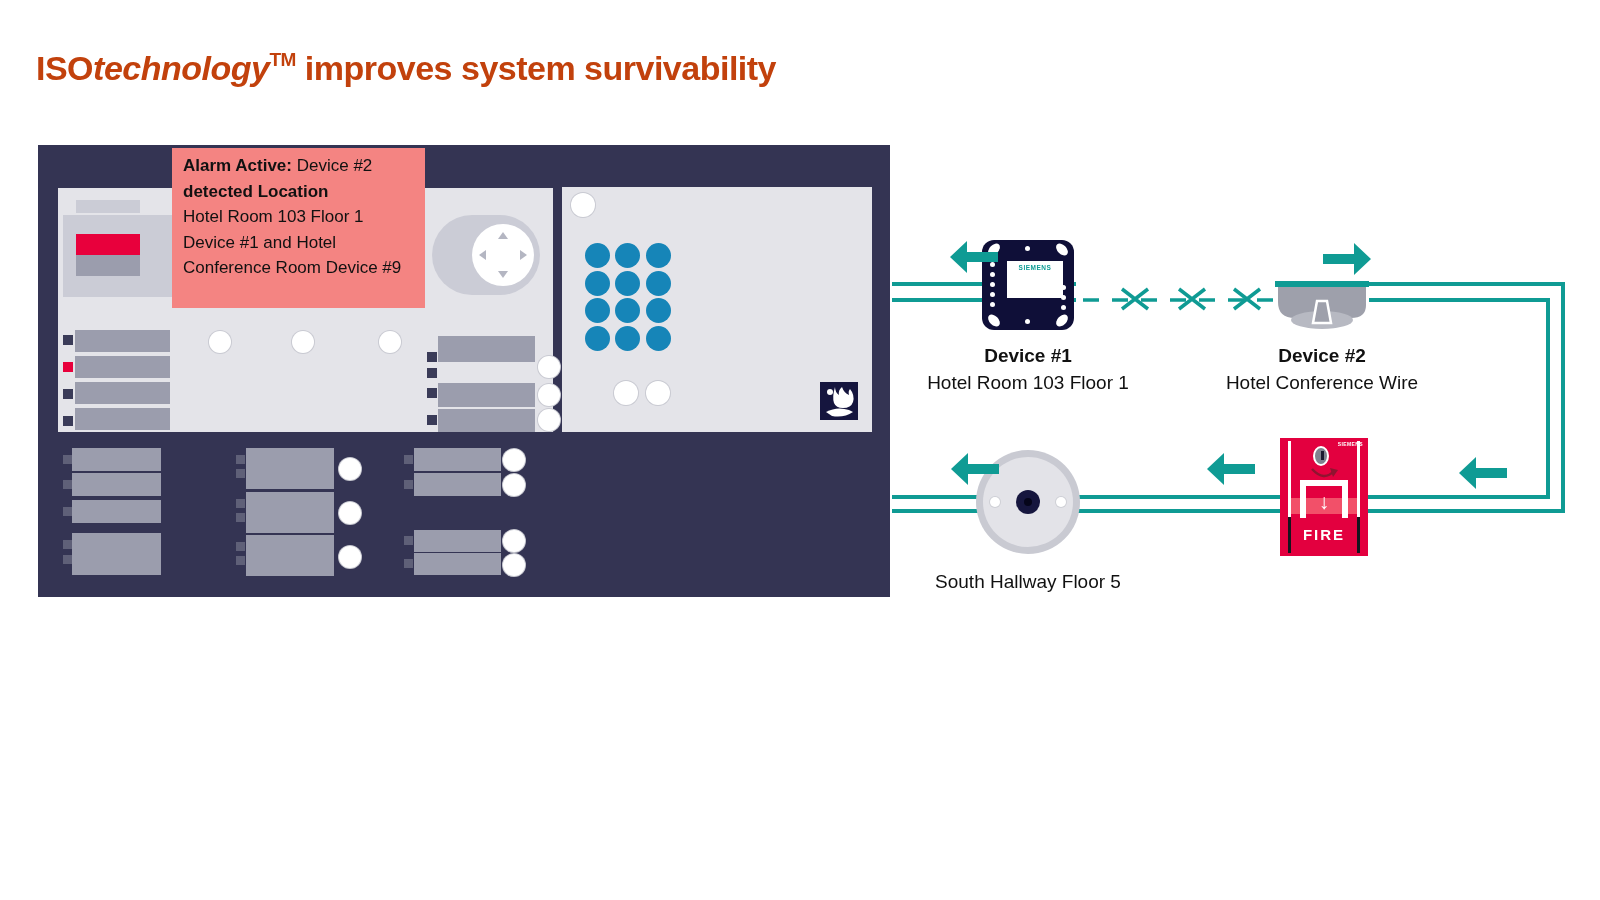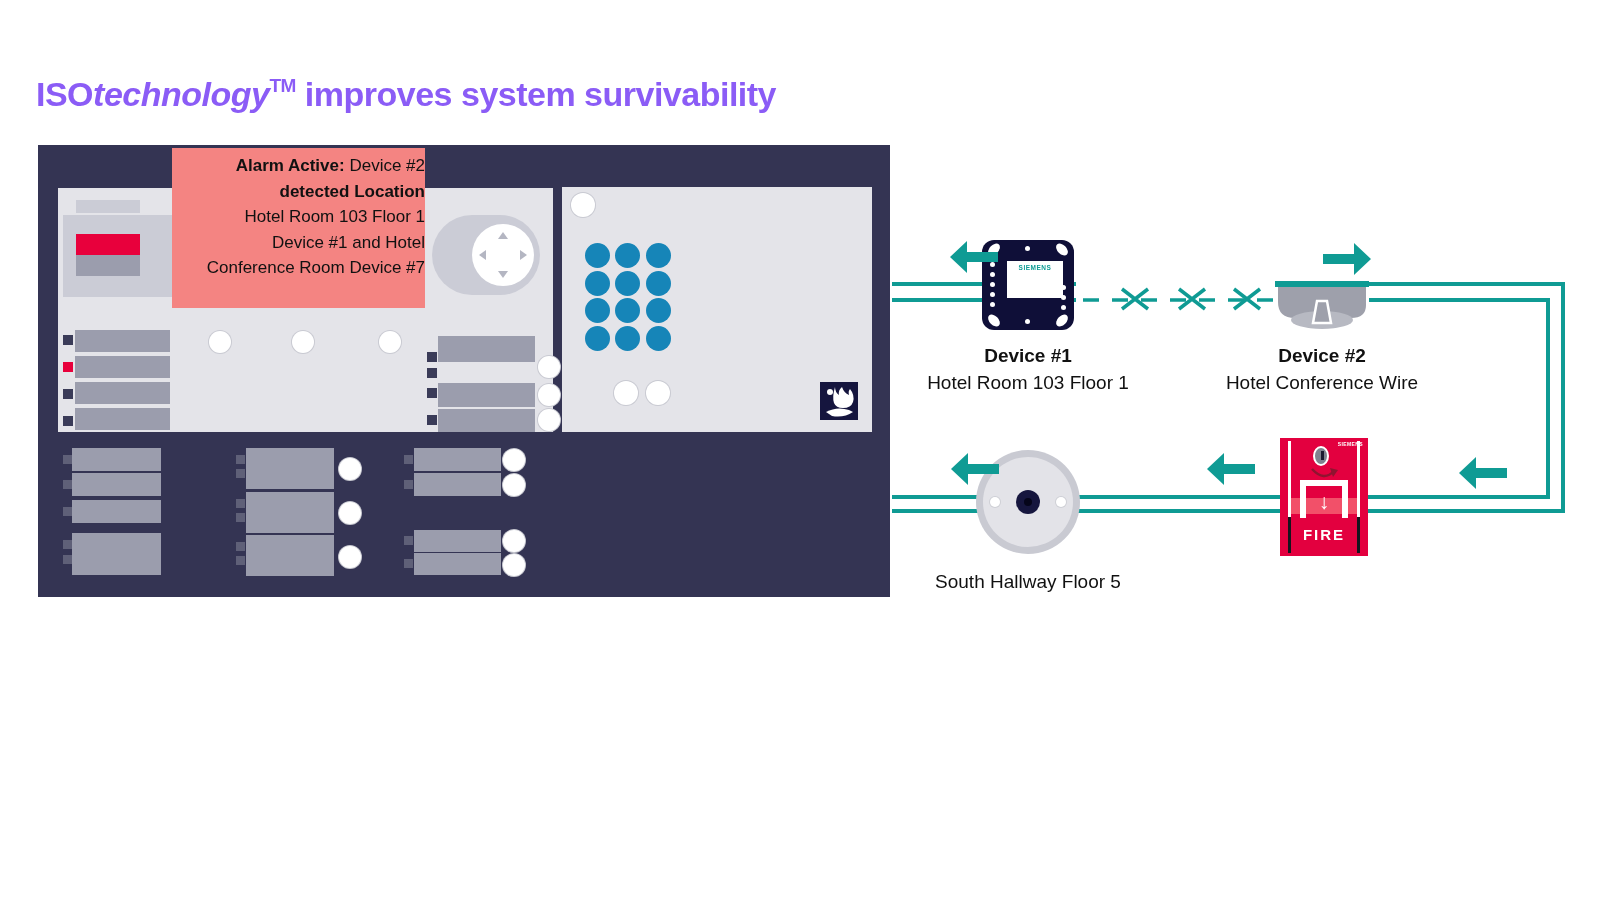--- a/index.html
+++ b/index.html
@@ -1,20 +1,20 @@
 <!DOCTYPE html>
 <html><head>
 <meta charset="utf-8">
 <style>
   html,body{margin:0;padding:0;background:#fff;}
   #stage{position:relative;width:1600px;height:900px;background:#fff;overflow:hidden;
          font-family:"Liberation Sans", sans-serif;}
   .abs{position:absolute;}
   
-  .title{left:36px;top:75px;font-size:34px;font-weight:bold;color:#8b5cf6;letter-spacing:-0.5px;z-index:1;}
+  .title{left:36px;top:49px;font-size:34px;font-weight:bold;color:#c2410c;letter-spacing:-0.5px;z-index:1;}
   .title i{font-style:italic;}
   .title sup{font-size:0.56em;position:relative;top:-2px;}
   
   .panel{left:38px;top:145px;width:852px;height:452px;background:#343453;z-index:1;}
   .sec{background:#E4E4E9;z-index:2;}
   .ctl{background:#CBCCD6;z-index:2;}
   .btn{background:#9B9DAD;z-index:2;}
   .ledD{background:#3A3B58;z-index:2;}
   .ledL{background:#5F6078;z-index:2;}
   .ledR{background:#E8003C;z-index:2;}
@@ -22,21 +22,21 @@
   .bc{background:#1685B8;border-radius:50%;z-index:2;}
   .pill{border-radius:40px;}
   .dpad{background:#fff;border-radius:50%;z-index:3;}
   .tri{width:0;height:0;z-index:3;}
   .tri-up{border-left:5px solid transparent;border-right:5px solid transparent;border-bottom:7px solid #B4B6C2;}
   .tri-dn{border-left:5px solid transparent;border-right:5px solid transparent;border-top:7px solid #B4B6C2;}
   .tri-lf{border-top:5px solid transparent;border-bottom:5px solid transparent;border-right:7px solid #B4B6C2;}
   .tri-rt{border-top:5px solid transparent;border-bottom:5px solid transparent;border-left:7px solid #B4B6C2;}
   
   .alarm{left:172px;top:148px;width:253px;height:160px;background:#F48482;z-index:5;
-         color:#111;font-size:17px;line-height:25.5px;padding:5px 0 0 11px;box-sizing:border-box;text-align:right;}
+         color:#111;font-size:17px;line-height:25.5px;padding:5px 0 0 11px;box-sizing:border-box;}
   .alarm b{font-weight:bold;}
   
   .caption{left:56px;top:616px;font-size:19.5px;color:#1a1a1a;z-index:1;}
   
   .dlabel{width:360px;text-align:center;font-size:19px;color:#111;line-height:27px;z-index:4;}
   .dname{font-weight:bold;}
   
   .dev1{left:982px;top:240px;width:92px;height:90px;background:#0F0F38;border-radius:12px;z-index:4;}
   .ov{position:absolute;width:14px;height:9px;background:#fff;border-radius:50%;}
   .dot{position:absolute;width:5px;height:5px;background:#fff;border-radius:50%;}
@@ -92,21 +92,21 @@
       <path fill="#fff" d="M15 5 q0 5 4 8 q-1-5 3-8 q2 6 7 8 q-1-4 1-6 q5 6 3 13 q-2 6-10 6 q-7 0-9-5 q-2-6 1-16z"></path>
       <path fill="#fff" d="M6 30 q11-6 23-2 l4 2 q-9 6-21 4 z"></path>
     </svg>
   </div>
 
   <div class="abs alarm">
     <div><b>Alarm Active:</b><span> Device #2</span></div>
     <div><b>detected Location</b></div>
     <div>Hotel Room 103 Floor 1</div>
     <div>Device #1 and Hotel</div>
-    <div>Conference Room Device #7</div>
+    <div>Conference Room Device #9</div>
   </div>
 
 
   <div class="abs" style="left:1275px;top:279px;width:94px;height:54px;z-index:2;">
     <svg width="94" height="54" viewBox="0 0 94 54">
       <rect x="0" y="2" width="94" height="6" fill="#0F9B94"></rect>
       <path d="M3 8 H91 V26 Q91 39 76 39 H20 Q3 39 3 23 Z" fill="#9EA0AB"></path>
       <ellipse cx="47" cy="41" rx="31" ry="9" fill="#B7B9C2"></ellipse>
       <path d="M42 22 L52 22 L56 44 L38 44 Z" fill="#9EA0AB" stroke="#fff" stroke-width="2.5"></path>
     </svg>

